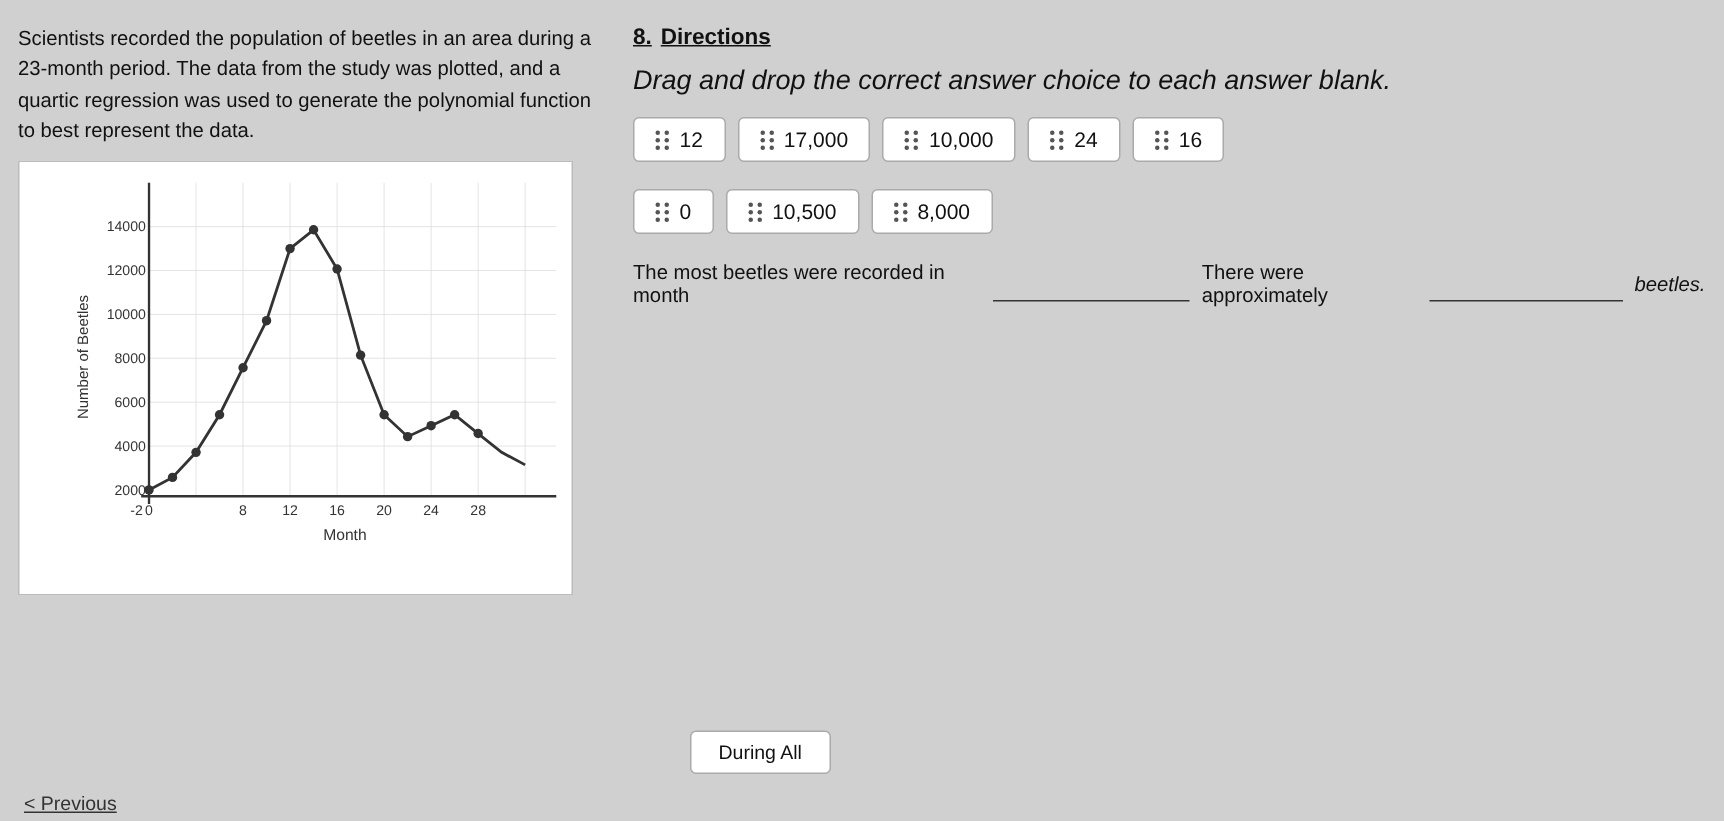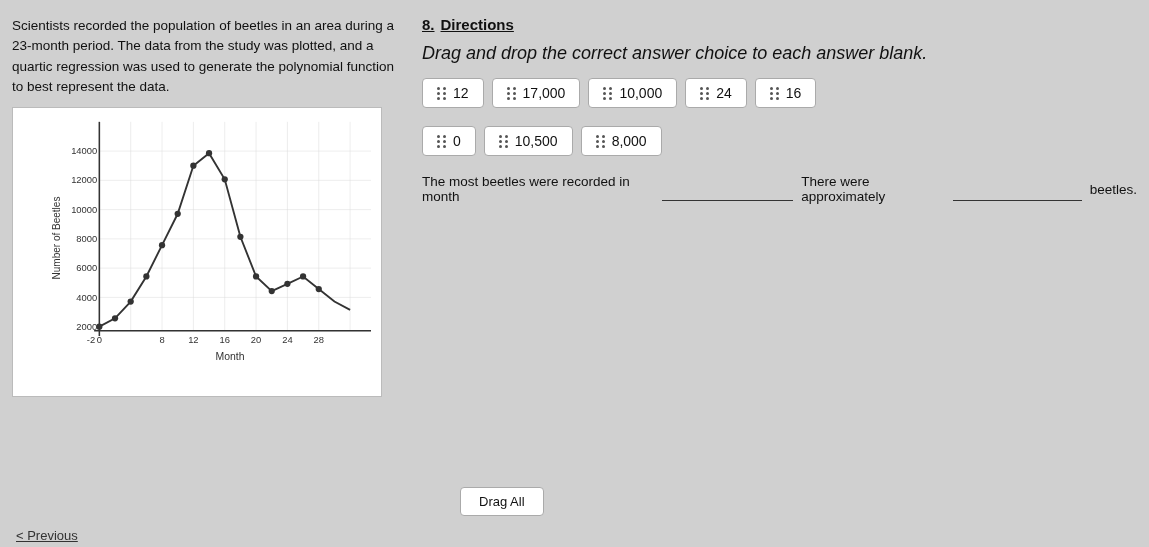--- a/index.html
+++ b/index.html
@@ -153,20 +153,21 @@
       color: #333;
       cursor: pointer;
       display: flex;
       align-items: center;
       gap: 4px;
       text-decoration: underline;
     }
     .beetles-text {
       font-size: 13.5px;
       color: #111;
+      font-style: italic;
     }
   </style>
 </head>
 <body>
 
 <div class="main-content">
 
   <div class="left-panel">
     <p class="left-text">Scientists recorded the population of beetles in an area during a 23-month period. The data from the study was plotted, and a quartic regression was used to generate the polynomial function to best represent the data.</p>
     <div class="graph-container">
@@ -346,20 +347,20 @@
       <div class="fill-row">
         <span>There were approximately</span>
         <span class="answer-blank"></span>
         <span class="beetles-text">beetles.</span>
       </div>
     </div>
   </div>
 </div>
 
 <div class="bottom-bar">
-  <button class="clear-all-btn">Drag All</button>
+  <button class="clear-all-btn">During All</button>
 </div>
 
 <div class="nav-bar">
   <button class="prev-btn">
     <span>&lt; Previous</span>
   </button>
 </div>
 
 </body></html>

